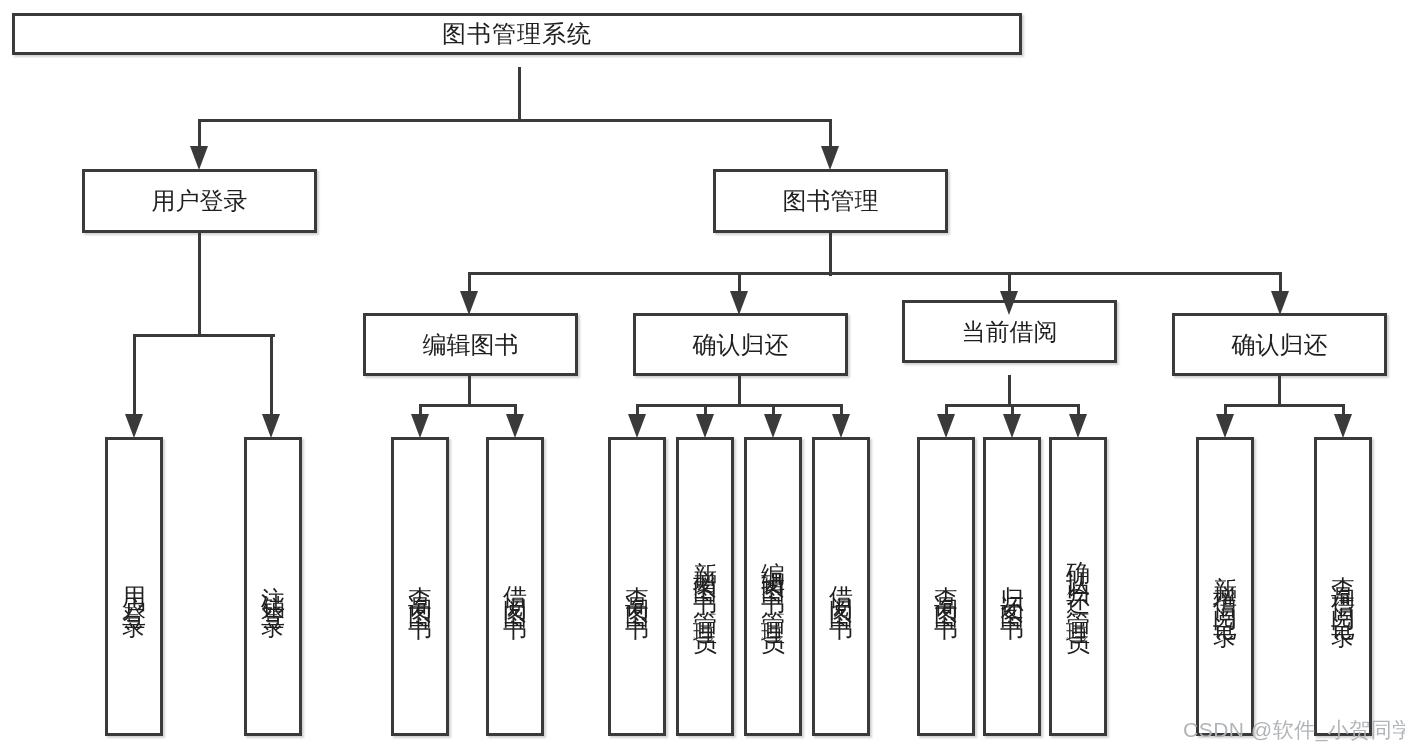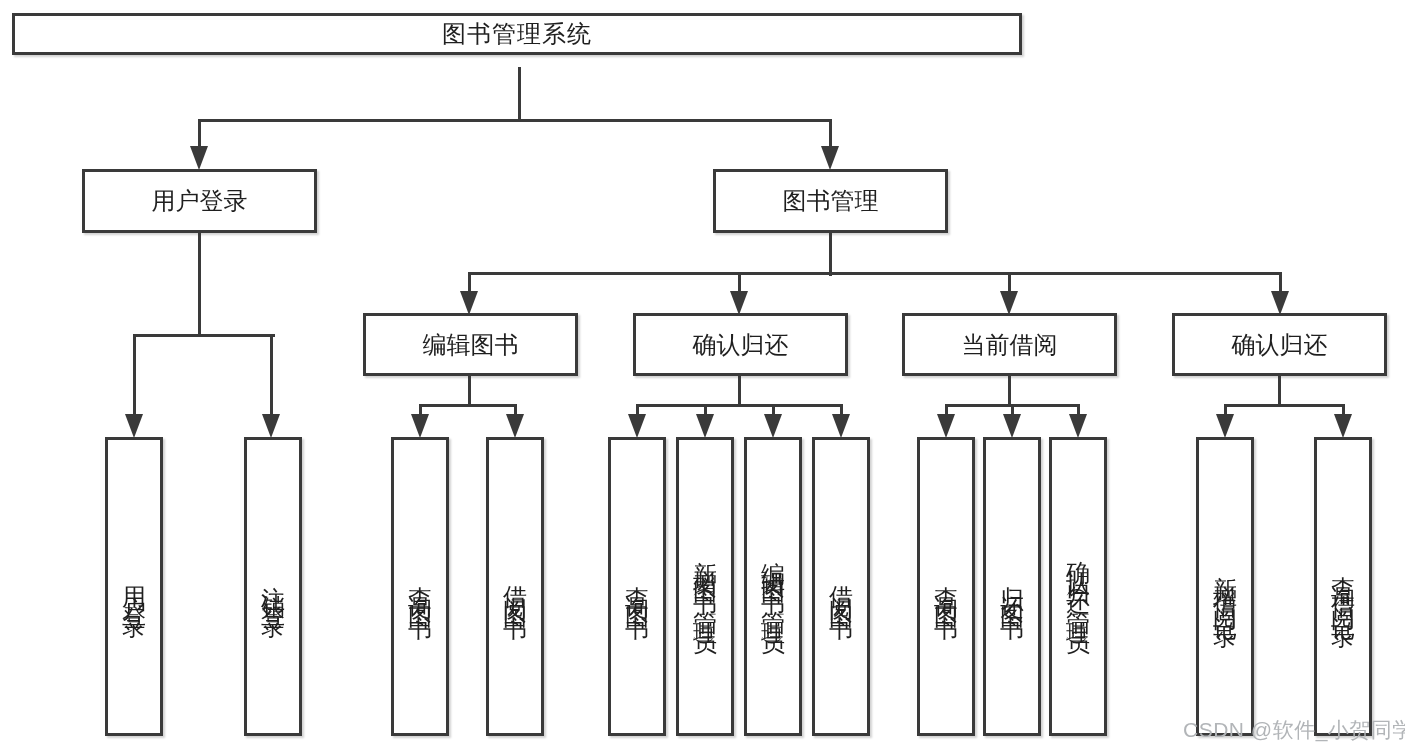--- a/index.html
+++ b/index.html
@@ -81,21 +81,21 @@
   <div class="box" style="left:713px; top:169px; width:235px; height:64px;">
     <span>图书管理</span>
   </div>
 
   <div class="box" style="left:363px; top:313px; width:215px; height:63px;">
     <span>编辑图书</span>
   </div>
   <div class="box" style="left:633px; top:313px; width:215px; height:63px;">
     <span>确认归还</span>
   </div>
-  <div class="box" style="left:902px; top:313px; width:215px; height:63px;">
+  <div class="box" style="left:902px; top:300px; width:215px; height:63px;">
     <span>当前借阅</span>
   </div>
   <div class="box" style="left:1172px; top:313px; width:215px; height:63px;">
     <span>确认归还</span>
   </div>
 
   <div class="box vbox" style="left:105px; top:437px; width:58px; height:299px;">
     <span>用户登录</span>
   </div>
   <div class="box vbox" style="left:244px; top:437px; width:58px; height:299px;">

